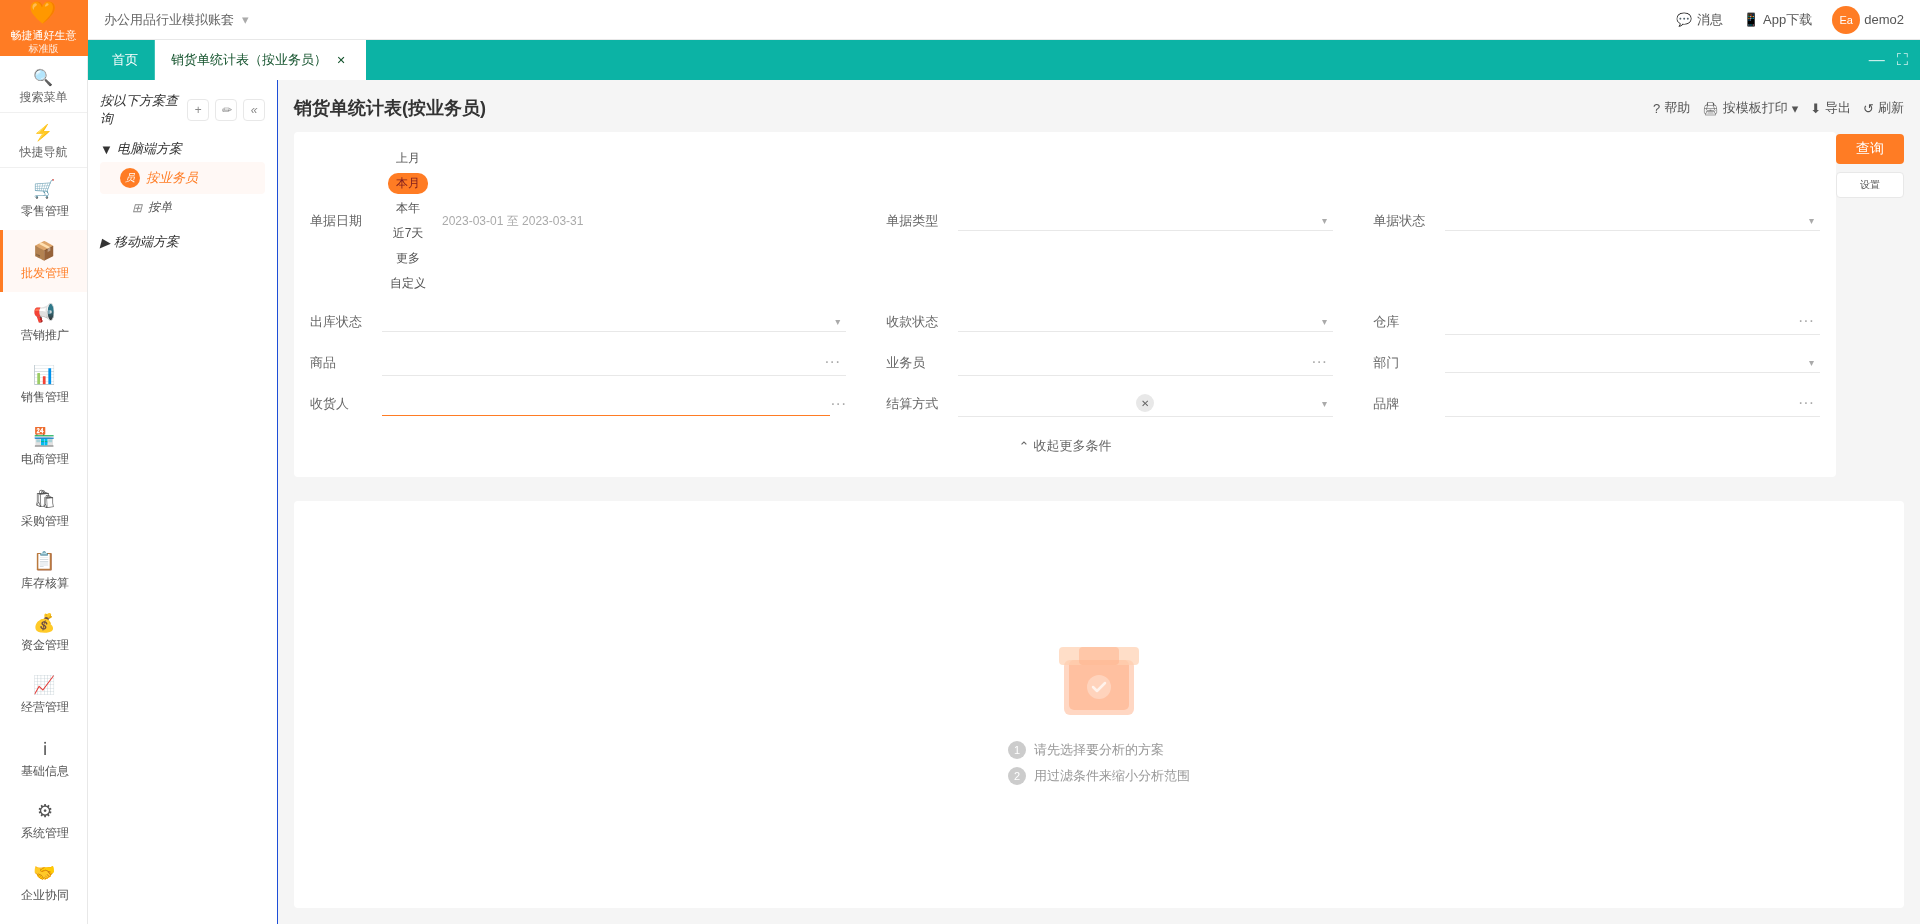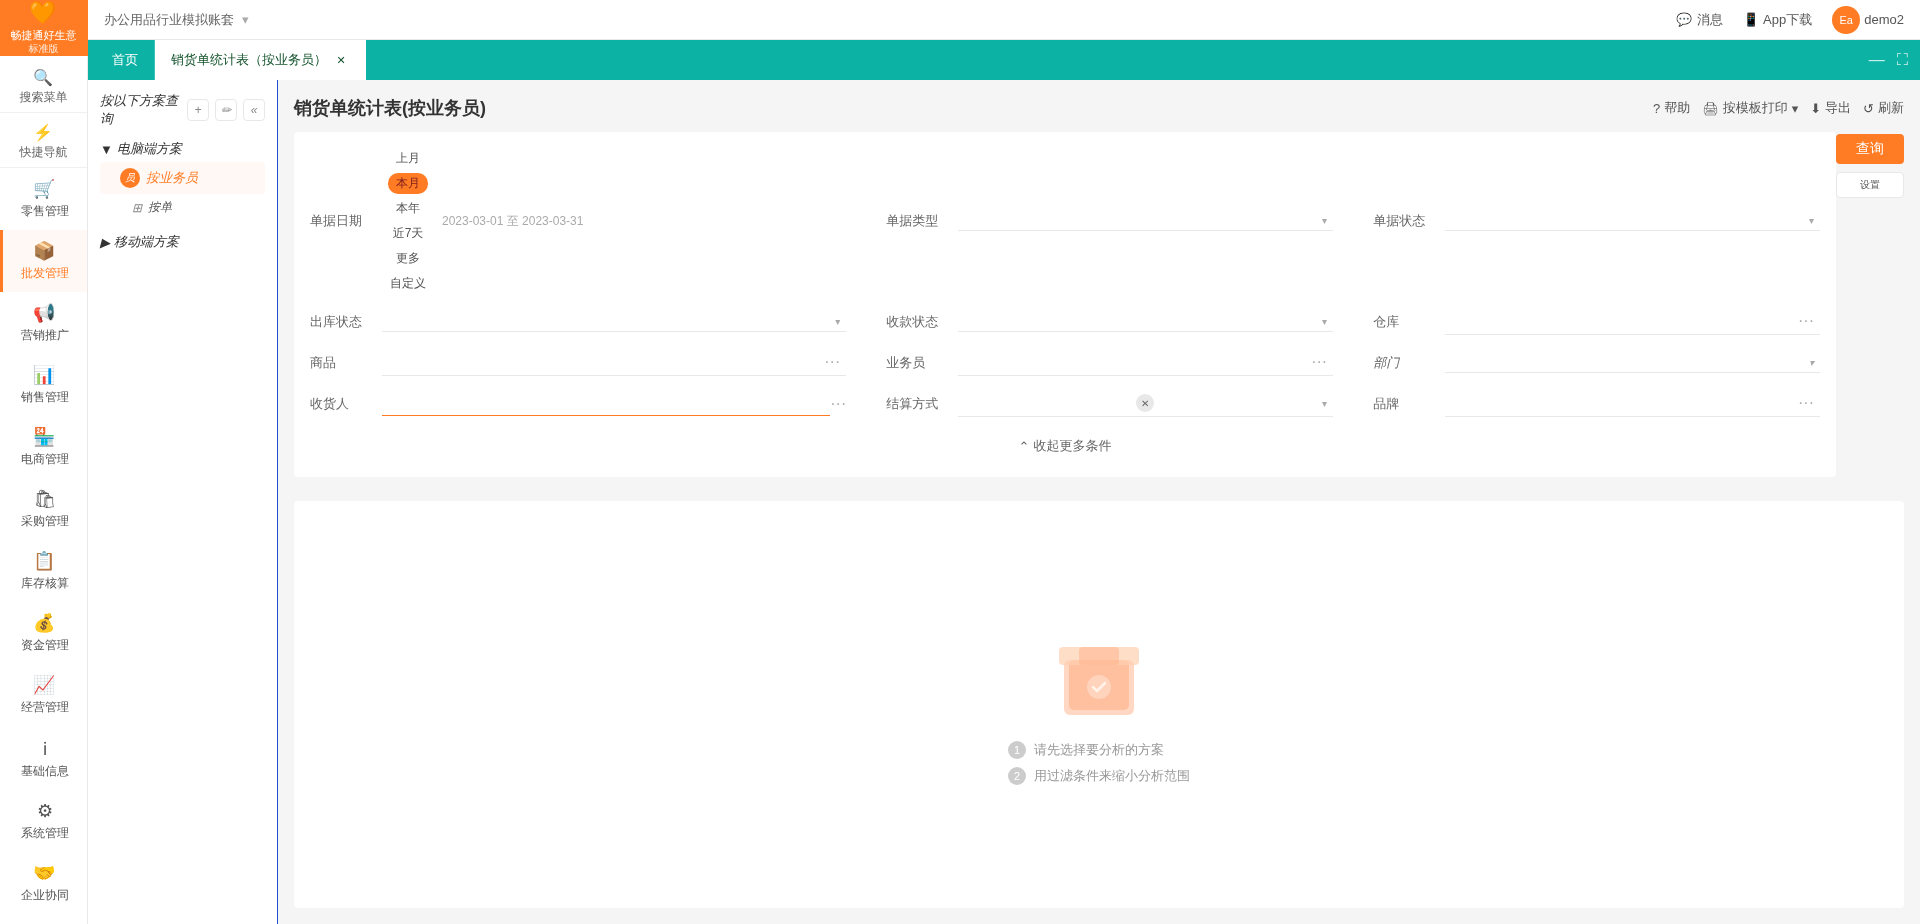--- a/index.html
+++ b/index.html
@@ -345,21 +345,21 @@
               </div>
             </div>
             <div class="filter-divider"></div>
             <div class="filter-item" style="flex:1;">
               <span class="filter-label">业务员</span>
               <div class="filter-select" style="justify-content:flex-end;">
                 <span class="filter-dots">···</span>
               </div>
             </div>
             <div class="filter-divider"></div>
-            <div class="filter-item" style="flex:1;font-style:italic;">
+            <div class="filter-item" style="flex:1;">
               <span class="filter-label">部门</span>
               <div class="filter-select">
                 <span></span>
                 <span class="filter-select-arrow">▾</span>
               </div>
             </div>
           </div>
 
           <div class="filter-row">
             <div class="filter-item" style="flex:1.2;">

